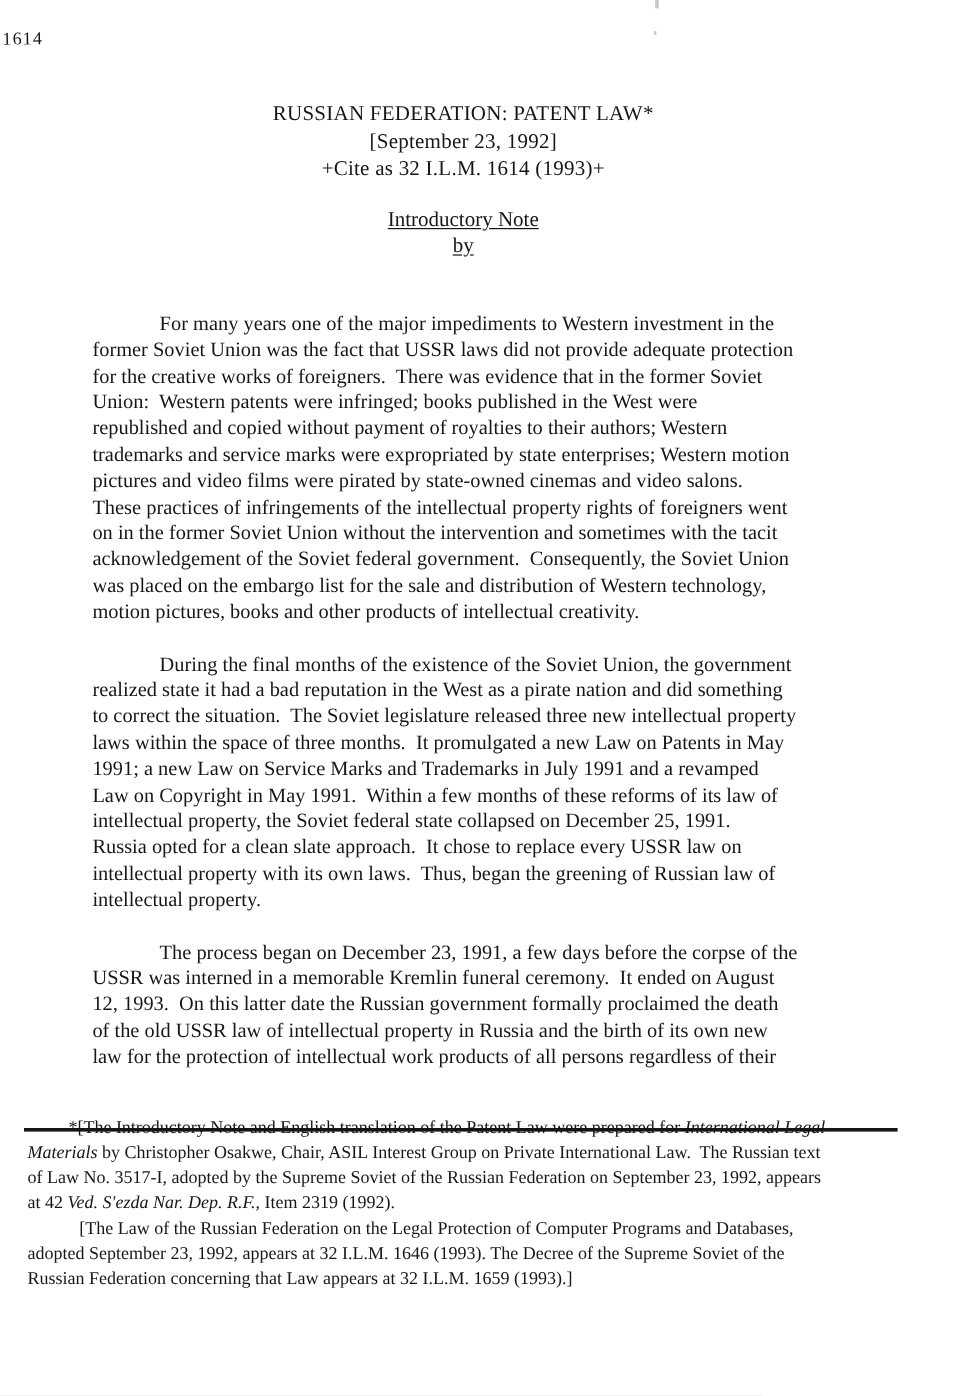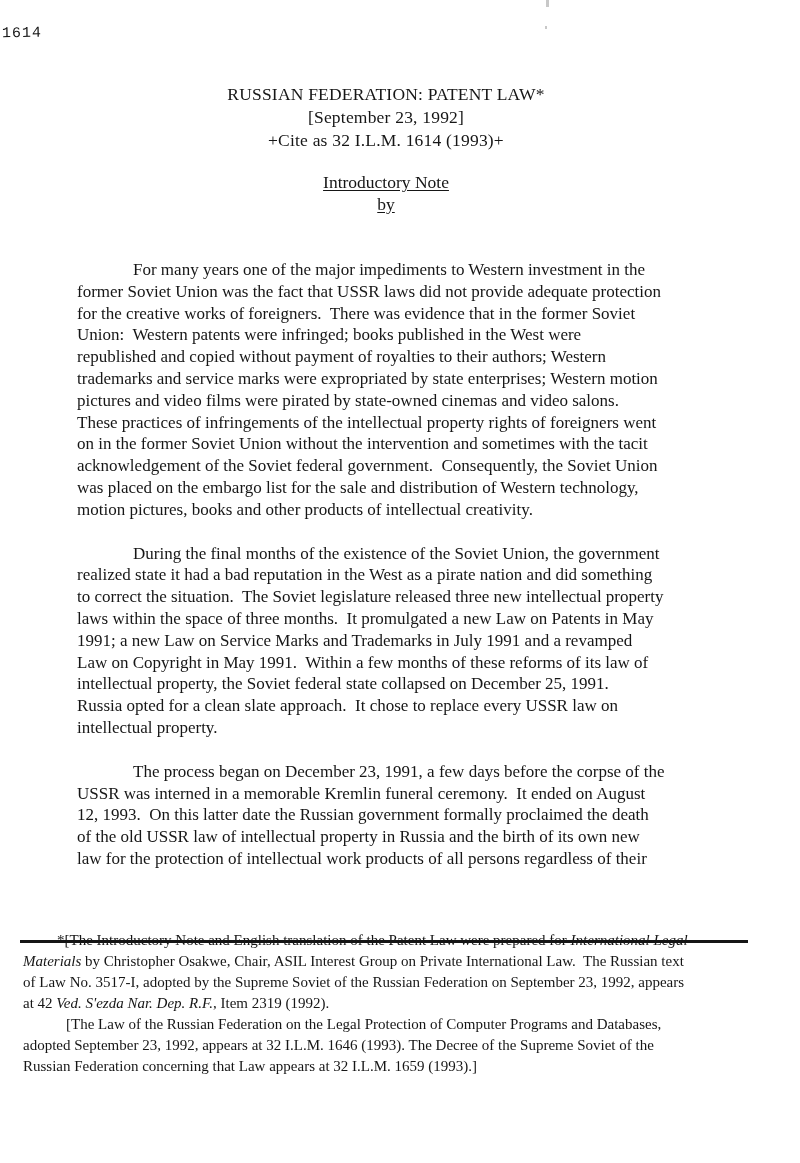--- a/index.html
+++ b/index.html
@@ -3,21 +3,21 @@
 <meta charset="utf-8">
 <style>
   html,body{margin:0;padding:0;background:#e8e8e8;}
   .page{
     position:relative;width:800px;height:1163px;background:#ffffff;
     font-family:"Liberation Serif","DejaVu Serif",serif;color:#161616;
     overflow:hidden;margin:0 auto;
   }
   .pageno{
     position:absolute;left:2px;top:25px;
-    font-family:Liberation Mono, monospace;
+    font-family:Liberation Serif, serif;
     font-size:15px;letter-spacing:1px;transform:rotate(-1deg);
   }
   .header{
     position:absolute;left:0;top:83px;width:772px;text-align:center;
     font-size:17.5px;line-height:23px;letter-spacing:0.2px;
   }
   .introhead{
     position:absolute;left:0;top:171px;width:772px;text-align:center;
     font-size:17.5px;line-height:22px;
   }
@@ -75,20 +75,21 @@
       </div>
     <div class="para para-2">
         <div class="tline">During the final months of the existence of the Soviet Union, the government</div>
         <div class="tline">realized state it had a bad reputation in the West as a pirate nation and did something</div>
         <div class="tline">to correct the situation.  The Soviet legislature released three new intellectual property</div>
         <div class="tline">laws within the space of three months.  It promulgated a new Law on Patents in May</div>
         <div class="tline">1991; a new Law on Service Marks and Trademarks in July 1991 and a revamped</div>
         <div class="tline">Law on Copyright in May 1991.  Within a few months of these reforms of its law of</div>
         <div class="tline">intellectual property, the Soviet federal state collapsed on December 25, 1991.</div>
         <div class="tline">Russia opted for a clean slate approach.  It chose to replace every USSR law on</div>
+        <div class="tline">intellectual property with its own laws.  Thus, began the greening of Russian law of</div>
         <div class="tline">intellectual property.</div>
       </div>
     <div class="para para-3">
         <div class="tline">The process began on December 23, 1991, a few days before the corpse of the</div>
         <div class="tline">USSR was interned in a memorable Kremlin funeral ceremony.  It ended on August</div>
         <div class="tline">12, 1993.  On this latter date the Russian government formally proclaimed the death</div>
         <div class="tline">of the old USSR law of intellectual property in Russia and the birth of its own new</div>
         <div class="tline">law for the protection of intellectual work products of all persons regardless of their</div>
       </div>
   </div>

